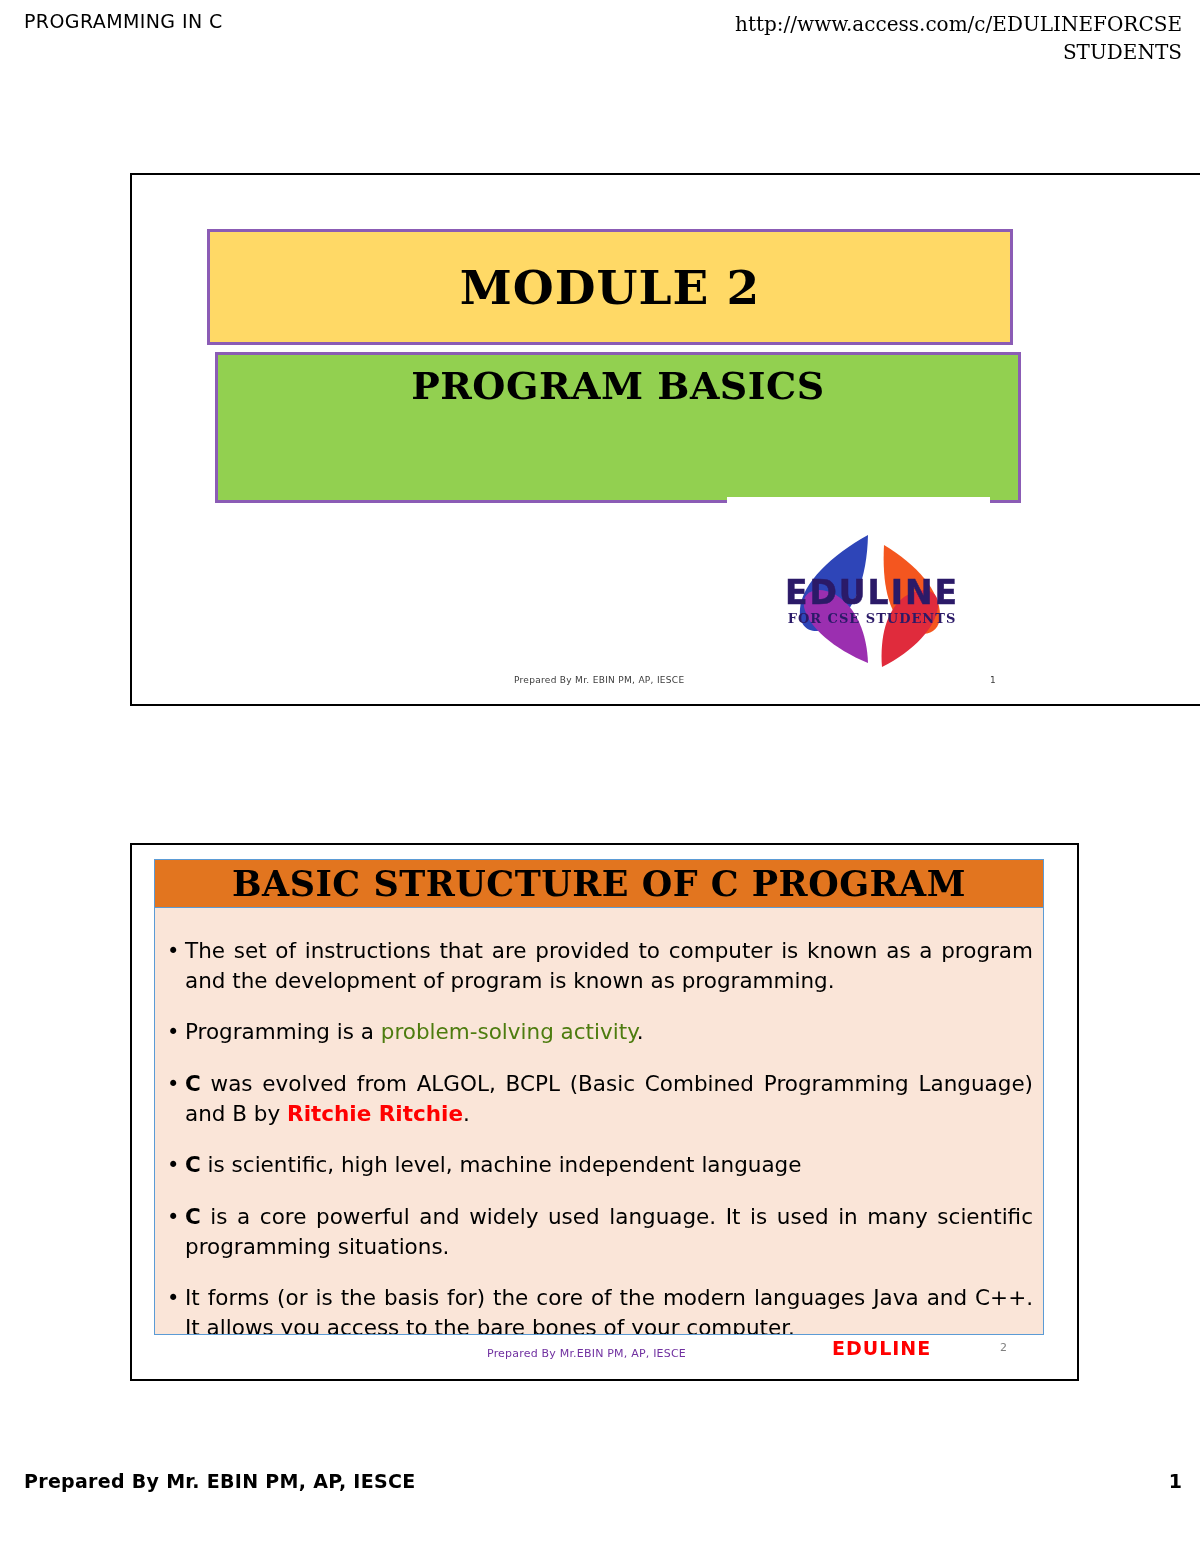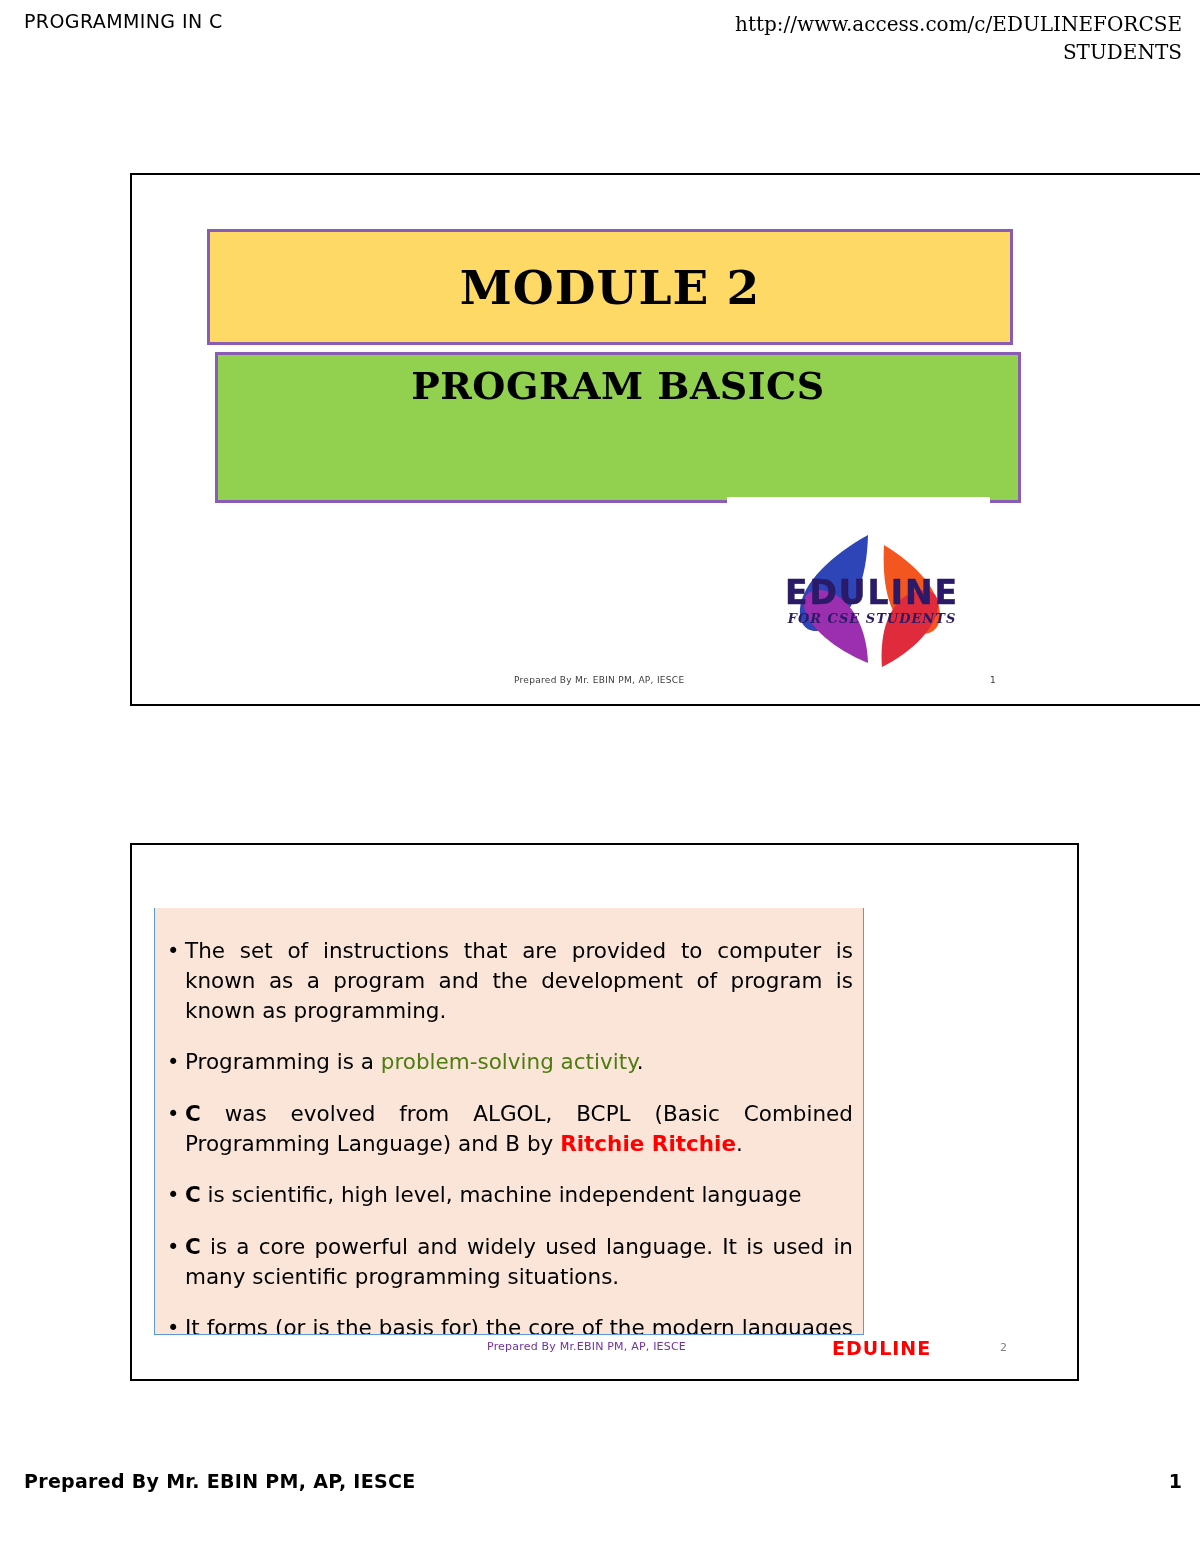--- a/index.html
+++ b/index.html
@@ -140,21 +140,20 @@
     -webkit-text-stroke: 0.5px #2B1A68;
   }
   .logo-sub {
     position: absolute;
     left: 0;
     top: 84px;
     width: 200px;
     text-align: center;
     font-family: "DejaVu Serif", serif;
     font-weight: bold;
-    font-style: italic;
     font-size: 13px;
     letter-spacing: 1px;
     color: #2B1A68;
   }
 
   
   .s1-footer {
     position: absolute;
     left: 0;
     right: 0;
@@ -196,21 +195,21 @@
     font-weight: bold;
     font-size: 35px;
     letter-spacing: 0.5px;
     line-height: 1;
     color: #000000;
   }
   #s2-body {
     position: absolute;
     left: 22px;
     top: 63px;
-    width: 710px;
+    width: 890px;
     height: 427px;
     background: #FAE5D8;
     border: 1px solid #5B9BD5;
     border-top: none;
     box-sizing: border-box;
     padding: 6px 10px 0 8px;
     overflow: hidden;
   }
   .bullet {
     position: relative;
@@ -240,21 +239,21 @@
   .s2-footer {
     position: absolute;
     left: 0;
     right: 0;
     top: 495px;
     height: 24px;
   }
   .s2-prepared {
     position: absolute;
     left: 355px;
-    top: 0;
+    top: 7px;
     font-size: 11px;
     letter-spacing: 0.2px;
     color: #7030A0;
   }
   .s2-eduline {
     position: absolute;
     left: 700px;
     top: -3px;
     font-family: "DejaVu Sans", sans-serif;
     font-weight: bold;
@@ -326,20 +325,23 @@
   </div>
 
   <div class="s1-footer">
     <span class="s1-prepared">Prepared By Mr. EBIN PM, AP, IESCE</span>
     <span class="s1-pageno">1</span>
   </div>
 </div>
 
 <div class="slide" id="slide-2">
 
+  <div id="s2-title">
+    <span class="boxtext">BASIC STRUCTURE OF C PROGRAM</span>
+  </div>
 
   <div id="s2-body">
       <p class="bullet"><span>The set of instructions that are provided to computer is known as a program and the development of program is known as programming.</span></p>
       <p class="bullet"><span>Programming is a </span><span class="red">problem-solving activity</span><span>.</span></p>
       <p class="bullet"><b>C</b><span> was evolved from ALGOL, BCPL (Basic Combined Programming Language) and B by </span><span class="red-bold">Ritchie Ritchie</span><span>.</span></p>
       <p class="bullet"><b>C</b><span> is scientific, high level, machine independent language</span></p>
       <p class="bullet"><b>C</b><span> is a core powerful and widely used language. It is used in many scientific programming situations.</span></p>
       <p class="bullet"><span>It forms (or is the basis for) the core of the modern languages Java and C++. It allows you access to the bare bones of your computer.</span></p>
     </div>
 

